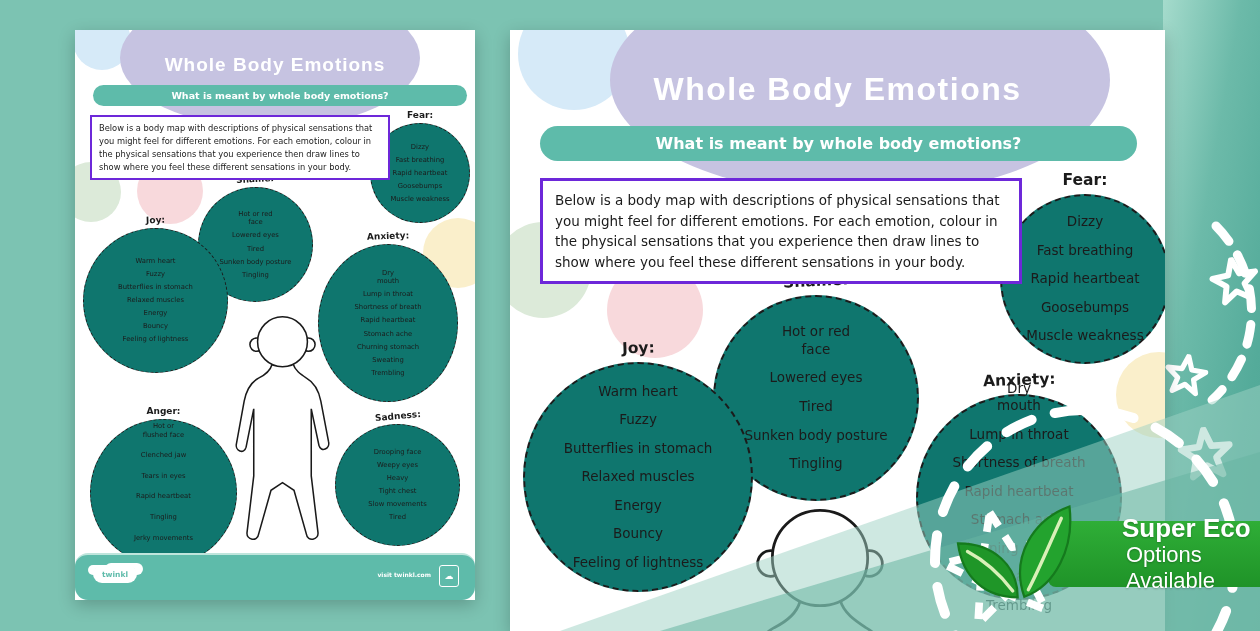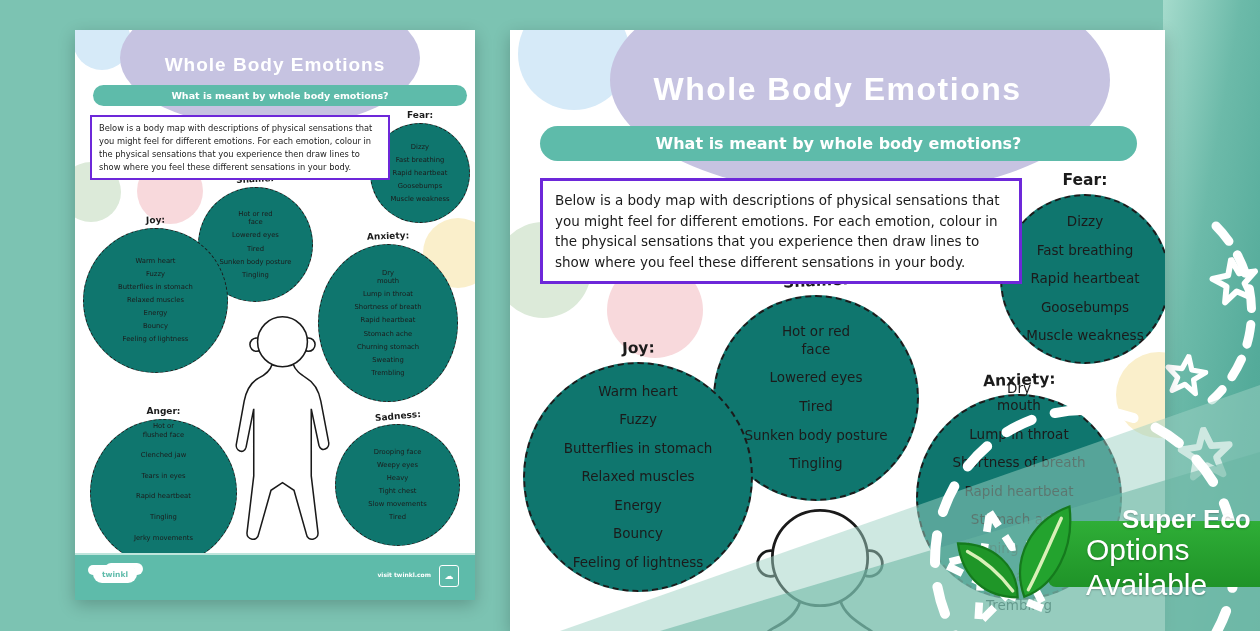--- a/index.html
+++ b/index.html
@@ -48,35 +48,35 @@
   
   .fear-r{left:490px;top:141px;width:170px;} .fear-r .circle{height:170px;}
   .shame-r{left:203px;top:242px;width:206px;} .shame-r .circle{height:206px;}
   .joy-r{left:13px;top:309px;width:230px;} .joy-r .circle{height:230px;}
   .anx-r{left:406px;top:341px;width:206px;} .anx-r .circle{height:206px;}
   .person{position:absolute;z-index:4;}
   .body-l{left:150px;top:283px;width:115px;}
   .body-r{left:200px;top:473px;width:220px;}
   
   .foot{position:absolute;left:0;right:0;bottom:0;height:45px;background:#5ebbaa;
-        border-top:2px solid #bfe5dc;z-index:5;}
+        border-top:2px solid #bfe5dc;z-index:5;border-radius:13px;}
   .cloud{position:absolute;left:18px;top:10px;width:44px;height:18px;background:#fff;border-radius:10px;
          display:flex;align-items:center;justify-content:center;color:#5ebbaa;font-weight:700;font-size:7.5px;
          box-shadow:9px -5px 0 -3px #fff,-9px -4px 0 -4px #fff;}
   .visit{position:absolute;right:44px;top:16px;color:#fff;font-weight:700;font-size:6px;}
   .stamp{position:absolute;right:16px;top:10px;width:18px;height:20px;border:1.5px solid #fff;border-radius:3px;
          color:#fff;font-size:9px;display:flex;align-items:center;justify-content:center;}
   
   svg.overlay{position:absolute;left:0;top:0;width:1260px;height:631px;pointer-events:none;z-index:8;}
   .eco-badge{position:absolute;left:1048px;top:521px;width:212px;height:66px;z-index:10;
              background:linear-gradient(180deg,#2fae37,#1f9328);border-radius:8px 0 0 8px;
              color:#fff;display:flex;flex-direction:column;justify-content:center;padding-left:38px;box-sizing:border-box;
              font-family:"Liberation Sans","DejaVu Sans",sans-serif;text-shadow:0 1px 2px rgba(0,0,0,.25);}
   .eco-badge .l1{font-size:26px;font-weight:800;line-height:1.05;margin-left:36px;}
-  .eco-badge .l2{font-size:30px;font-weight:500;line-height:1.15;}
+  .eco-badge .l2{font-size:22px;font-weight:500;line-height:1.15;margin-left:40px;}
   .leaf-wrap{position:absolute;left:940px;top:472px;width:145px;height:135px;z-index:11;pointer-events:none;}
 </style>
 </head>
 <body>
 
 <div class="stage">
 
   <div class="side-band"></div>
 
   <svg class="deco">

